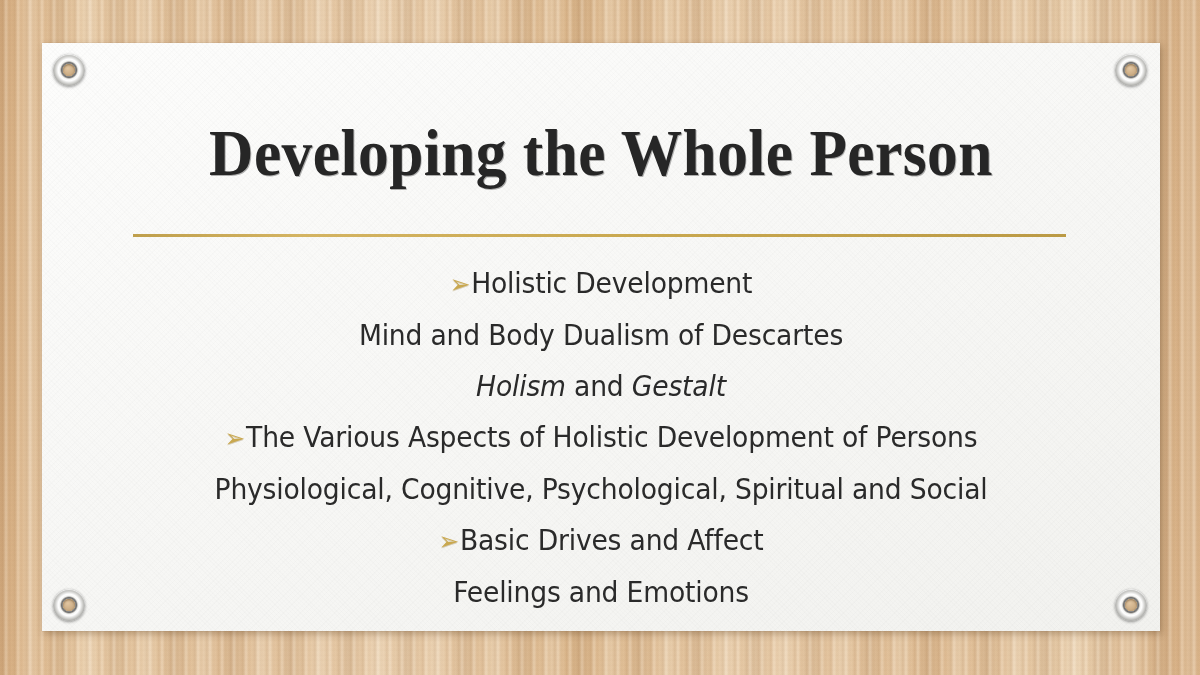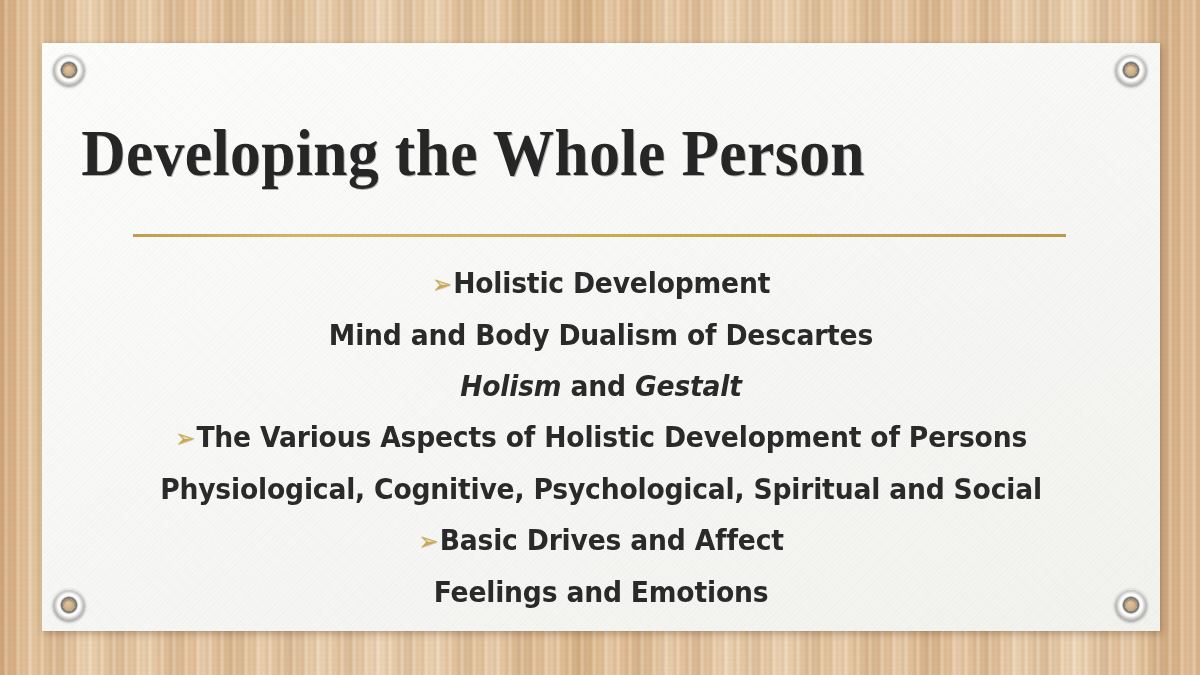--- a/index.html
+++ b/index.html
@@ -120,20 +120,21 @@
   .g-tr { left: 1115px; top: 54px; }
   .g-bl { left: 53px;   top: 589px; }
   .g-br { left: 1115px; top: 589px; }
 
   
   .title-block {
     position: absolute;
     left: 42px;
     top: 118px;
     width: 1118px;
+    text-align: center;
   }
   .slide-title {
     font-family: "Liberation Serif", "DejaVu Serif", serif;
     font-weight: bold;
     font-size: 66px;
     line-height: 1.05;
     letter-spacing: 0.5px;
     color: #262626;
     margin: 0;
     white-space: nowrap;
@@ -151,21 +152,20 @@
     background: linear-gradient(90deg, #bf9f4c 0%, #d4b462 18%, #c9a84f 55%, #bb9a45 100%);
   }
 
   
   .body-block {
     position: absolute;
     left: 60px;
     top: 258px;
     width: 1082px;
     text-align: center;
-    font-weight: bold;
   }
   .body-line {
     font-family: "DejaVu Sans", sans-serif;
     font-size: 28px;
     line-height: 51px;
     color: #2a2a2a;
     white-space: nowrap;
     letter-spacing: -0.2px;
     transform: scaleX(0.95);
   }

